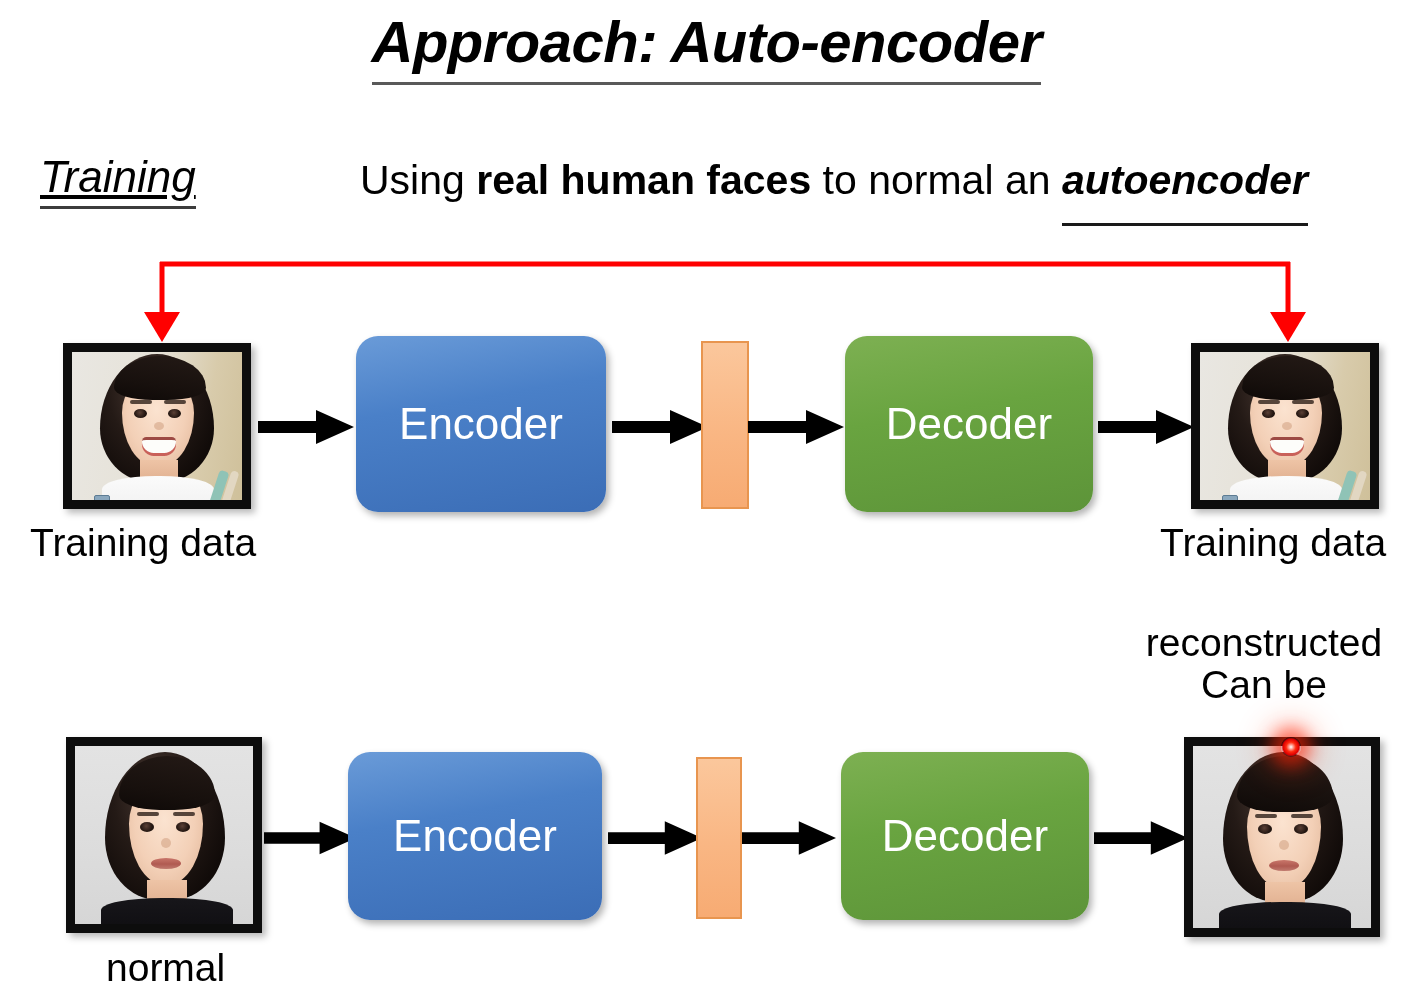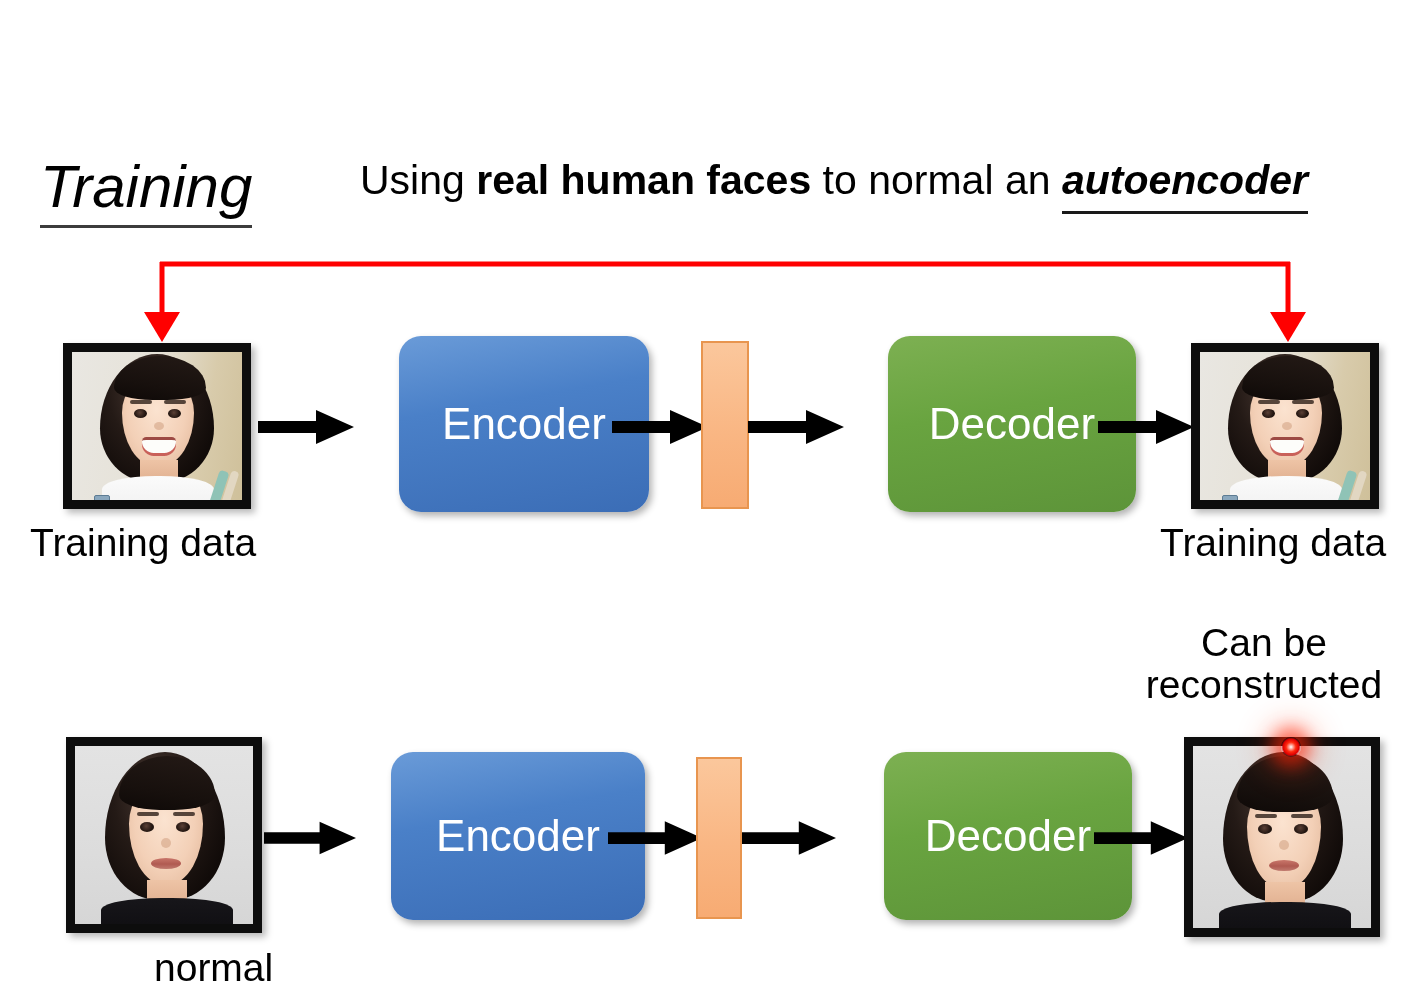--- a/index.html
+++ b/index.html
@@ -33,23 +33,24 @@
     white-space: nowrap;
   }
   .slide-title span.u {
     border-bottom: 3px solid #595959;
     padding-bottom: 8px;
   }
 
   
   .section-label {
     position: absolute;
-    font-size: 60px;
+    font-size: 44px;
     font-style: italic;
     white-space: nowrap;
+    text-decoration: underline;
   }
   .section-label span.u {
     border-bottom: 3px solid #3c3c3c;
     padding-bottom: 5px;
   }
   #label-training { left: 40px; top: 152px; }
   #label-testing  { left: 40px; top: 600px; }
 
   
   .subtitle {
@@ -57,21 +58,21 @@
     left: 360px;
     top: 157px;
     font-size: 41px;
     white-space: nowrap;
   }
   .subtitle .b { font-weight: bold; }
   .subtitle .bi {
     font-weight: bold;
     font-style: italic;
     border-bottom: 3px solid #1a1a1a;
-    padding-bottom: 8px;
+    padding-bottom: 20px;
   }
 
   
   #red-arrow {
     position: absolute;
     left: 150px;
     top: 250px;
     width: 1150px;
     height: 95px;
     overflow: visible;
@@ -209,21 +210,20 @@
   .procbox {
     position: absolute;
     border-radius: 22px;
     display: flex;
     align-items: center;
     justify-content: center;
     color: #ffffff;
     font-size: 44px;
     box-shadow: 3px 4px 7px rgba(0,0,0,0.30);
     box-sizing: border-box;
-    margin-left: 43px;
   }
   .procbox.encoder {
     background: linear-gradient(170deg, #6a9bd8 0%, #4a80c8 38%, #3b6db6 100%);
   }
   .procbox.decoder {
     background: linear-gradient(170deg, #7db052 0%, #69a440 42%, #5d9439 100%);
   }
 
   
   .latent {
@@ -238,20 +238,23 @@
     position: absolute;
     height: 34px;
     pointer-events: none;
   }
 </style>
 </head>
 <body>
 
 <div id="slide">
 
+  <div class="slide-title">
+    <span class="u">Approach: Auto-encoder</span>
+  </div>
 
   <div class="section-label" id="label-training">
     <span class="u">Training</span>
   </div>
 
   <div class="subtitle">
     <span>Using </span><span class="b">real human faces</span><span> to normal an </span><span class="bi">autoencoder</span>
   </div>
 
   <svg id="red-arrow" viewBox="0 0 1150 95">
@@ -328,40 +331,40 @@
       <div class="strap" style="left:152px; top:118px; width:8px;  height:50px; background:#e2d7c2;"></div>
       <div class="badge-chip" style="left:22px; top:143px; width:14px; height:14px;"></div>
     </div>
   </div>
   <div class="caption" style="left:1160px; top:521px;">
     <span>Training data</span>
   </div>
 
 
   <div class="caption" style="left:1124px; top:622px; width:280px; text-align:center; line-height:1.08;">
+    <div>reconstructed</div>
     <div>Can be</div>
-    <div>reconstructed</div>
   </div>
 
   <div class="photo face-id" id="photo-test-in" style="left:66px; top:737px; width:196px; height:196px;">
     <div class="canvas">
       <div class="hair" style="left:30px;  top:6px;   width:120px; height:148px;"></div>
       <div class="face-oval" style="left:54px;  top:34px;  width:74px;  height:104px;"></div>
       <div class="fringe" style="left:44px;  top:10px;  width:96px;  height:54px;"></div>
       <div class="brow" style="left:62px;  top:66px;  width:22px;"></div>
       <div class="brow" style="left:98px;  top:66px;  width:22px;"></div>
       <div class="eye" style="left:65px;  top:76px;  width:14px;  height:10px;"></div>
       <div class="eye" style="left:101px; top:76px;  width:14px;  height:10px;"></div>
       <div class="nose" style="left:86px;  top:92px;  width:10px;  height:10px;"></div>
       <div class="mouth-neutral" style="left:76px; top:112px; width:30px; height:11px;"></div>
       <div class="neck" style="left:72px;  top:134px; width:40px;  height:28px;"></div>
       <div class="shirt-black" style="left:26px; top:152px; width:132px; height:46px;"></div>
     </div>
   </div>
-  <div class="caption" style="left:106px; top:946px;margin-left:48px;">
+  <div class="caption" style="left:106px; top:946px;">
     <span>normal</span>
   </div>
 
   <svg class="flow" style="left:264px; top:821px; width:92px;" viewBox="0 0 96 34">
     <path d="M 0 11 L 58 11 L 58 0 L 96 17 L 58 34 L 58 23 L 0 23 Z" fill="#000000"></path>
   </svg>
 
   <div class="procbox encoder" style="left:348px; top:752px; width:254px; height:168px;">
     <span>Encoder</span>
   </div>

